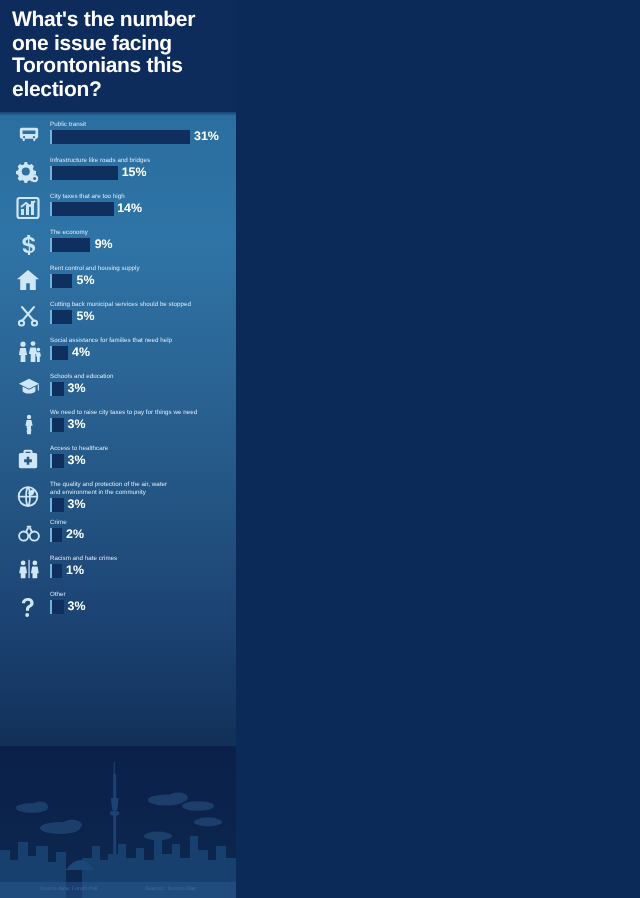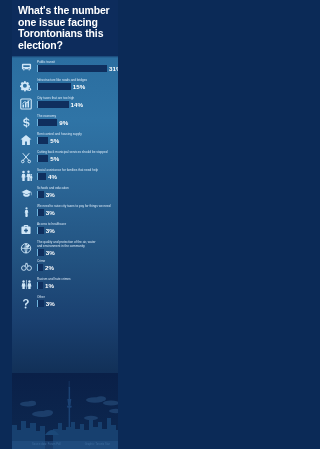--- a/index.html
+++ b/index.html
@@ -12,21 +12,20 @@
   #infographic {
     position: relative;
     width: 118px; height: 449px;
     background: linear-gradient(180deg,
       #0d2c5c 0px, #0d2c5c 55px,
       #2b6ea0 58px, #2f74a6 120px,
       #2a6494 190px, #225280 260px,
       #1a4070 320px, #123159 370px,
       #0c2550 400px, #0a2048 449px);
     overflow: hidden;
-    margin-left: 12px;
   }
 
   
   .header {
     position: relative;
     padding: 5px 6px 4px 6px;
     height: 56px;
     background: #0d2c5c;
   }
   .header h1 {

